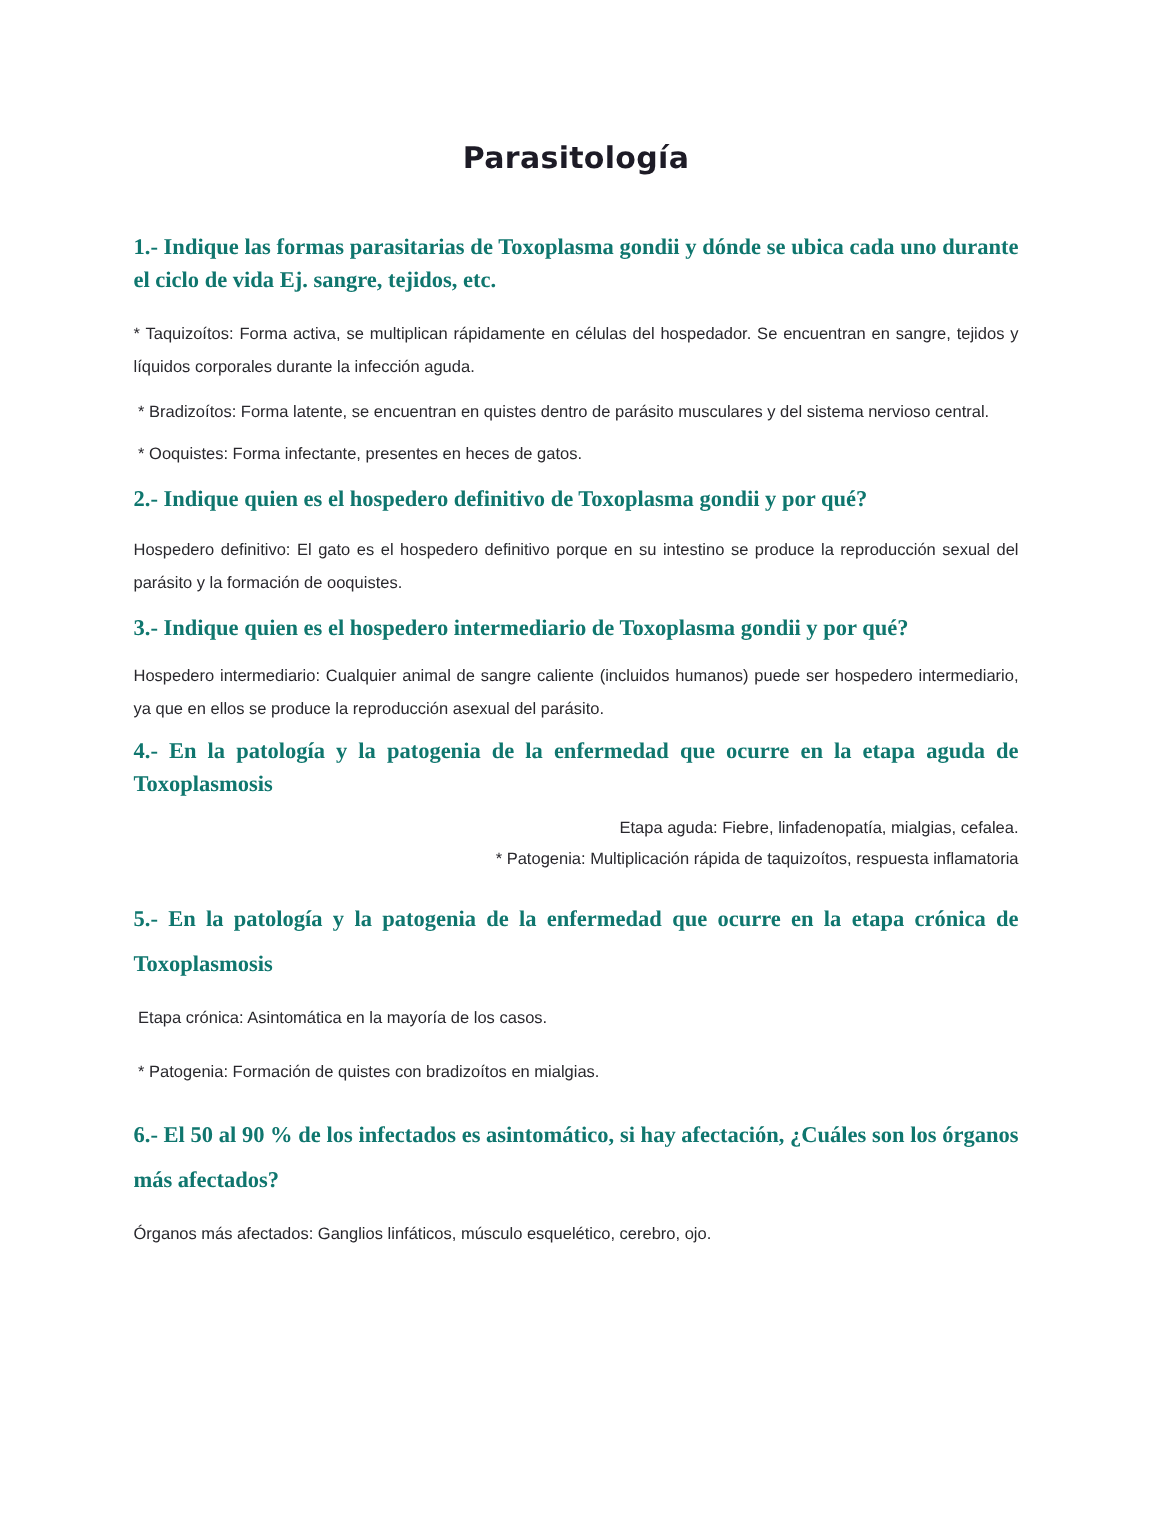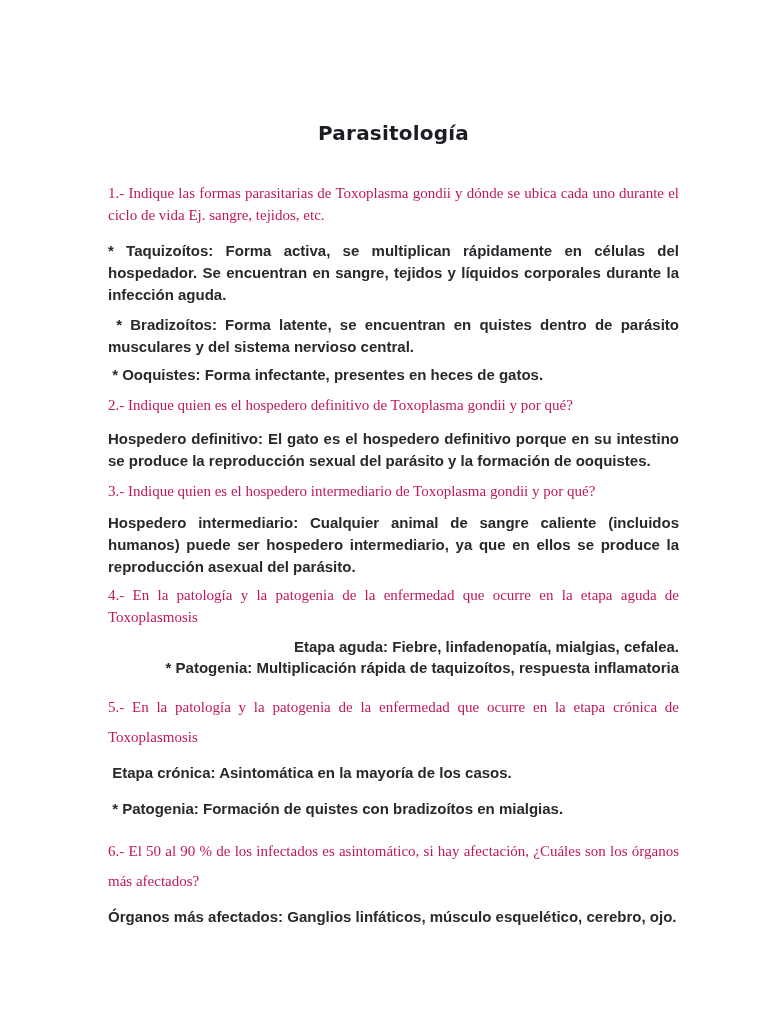--- a/index.html
+++ b/index.html
@@ -10,53 +10,51 @@
   .page {
     position: relative;
     width: 768px;
     height: 1024px;
     background: #ffffff;
     overflow: hidden;
     box-sizing: border-box;
   }
   .content {
     box-sizing: border-box;
-    padding: 116px 89px 0 89px;
-    margin-left: 19px;
+    padding: 88px 89px 0 89px;
   }
   .title-line {
     text-align: center;
     font-family: "DejaVu Sans", sans-serif;
     font-weight: bold;
     font-size: 20px;
     line-height: 34px;
     color: #1d1b26;
     letter-spacing: 0.2px;
   }
   p { margin: 0; }
   .q {
     font-family: "Liberation Serif", "DejaVu Serif", serif;
-    font-weight: 400;
+    font-weight: 700;
     font-size: 15px;
     line-height: 22px;
-    color: #be185d;
+    color: #0f766e;
     text-align: justify;
     white-space: pre-wrap;
   }
   .q.spread {
     line-height: 30px;
   }
   .a {
     font-family: "Liberation Sans", "DejaVu Sans", sans-serif;
-    font-size: 15px;
+    font-size: 11px;
     line-height: 22px;
     color: #29282d;
     text-align: justify;
     white-space: pre-wrap;
-    font-weight: bold;
   }
   .a.tight {
     line-height: 21px;
     text-align: right;
   }
 </style>
 </head>
 <body>
 
 <div class="page">

